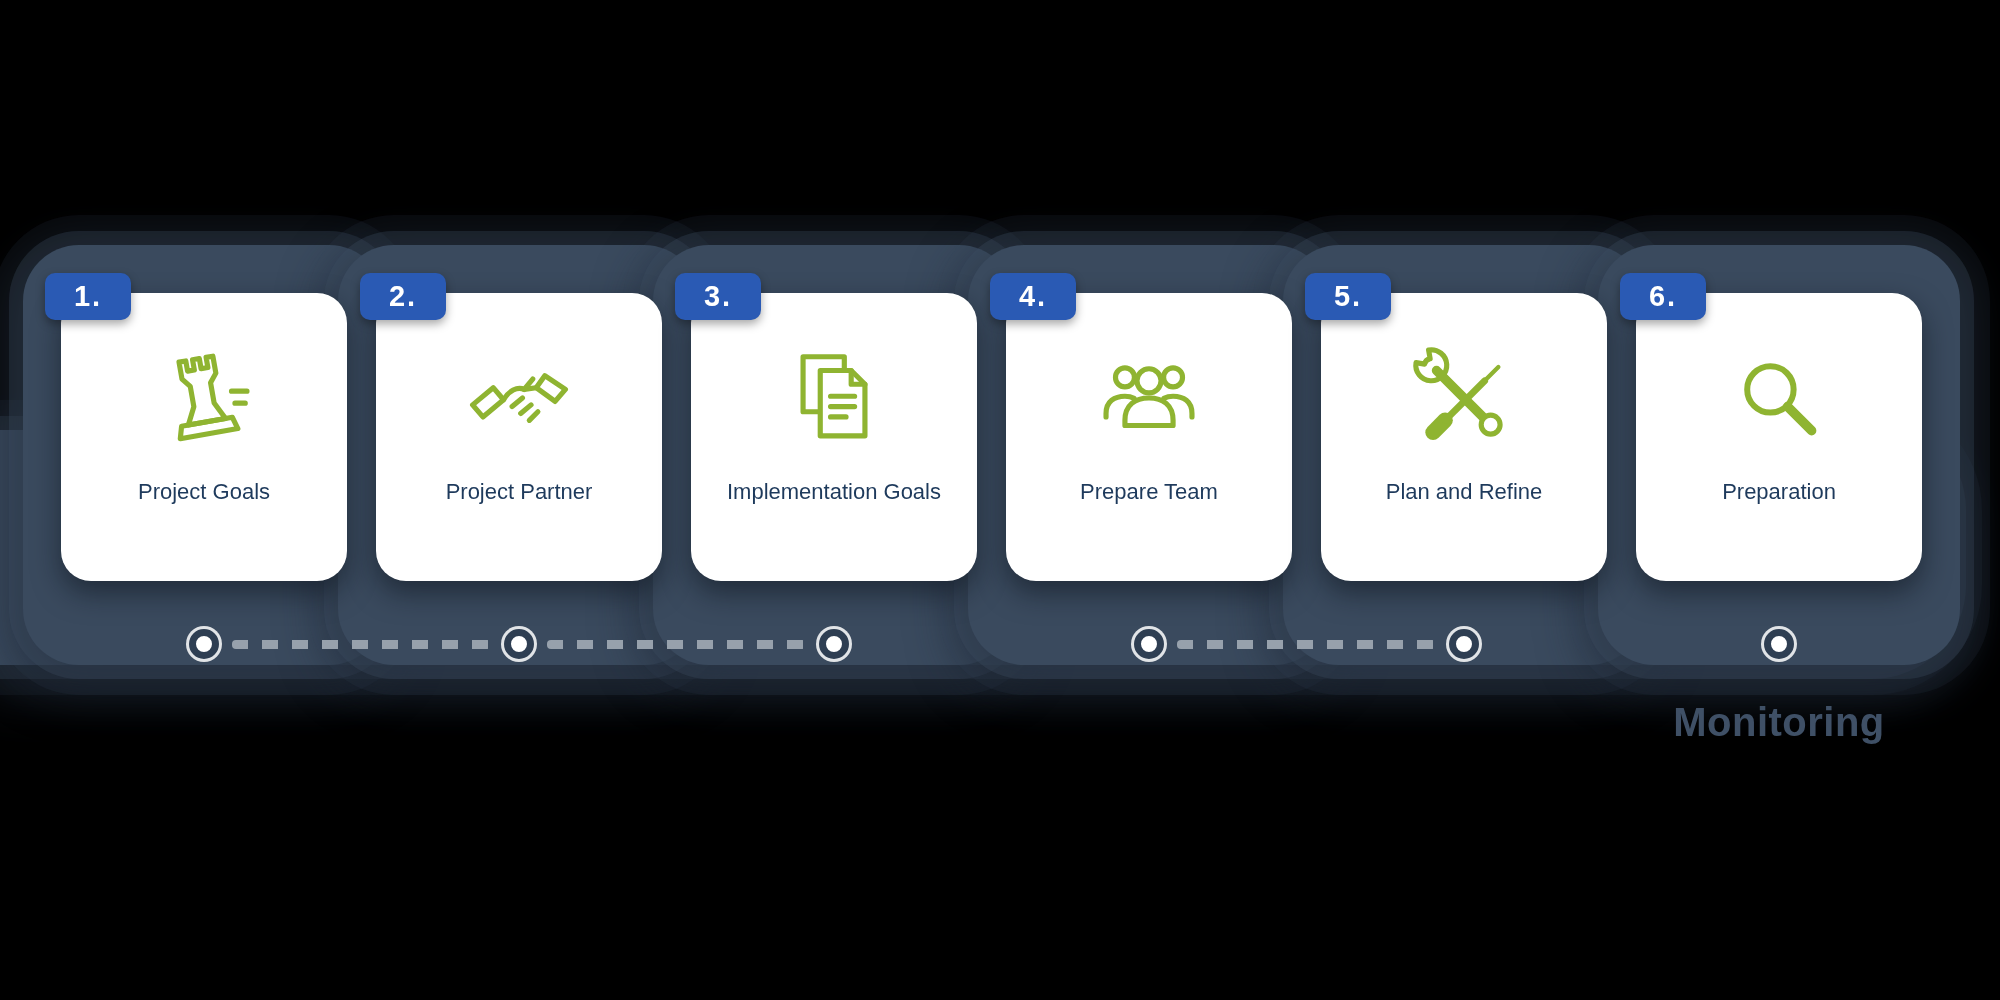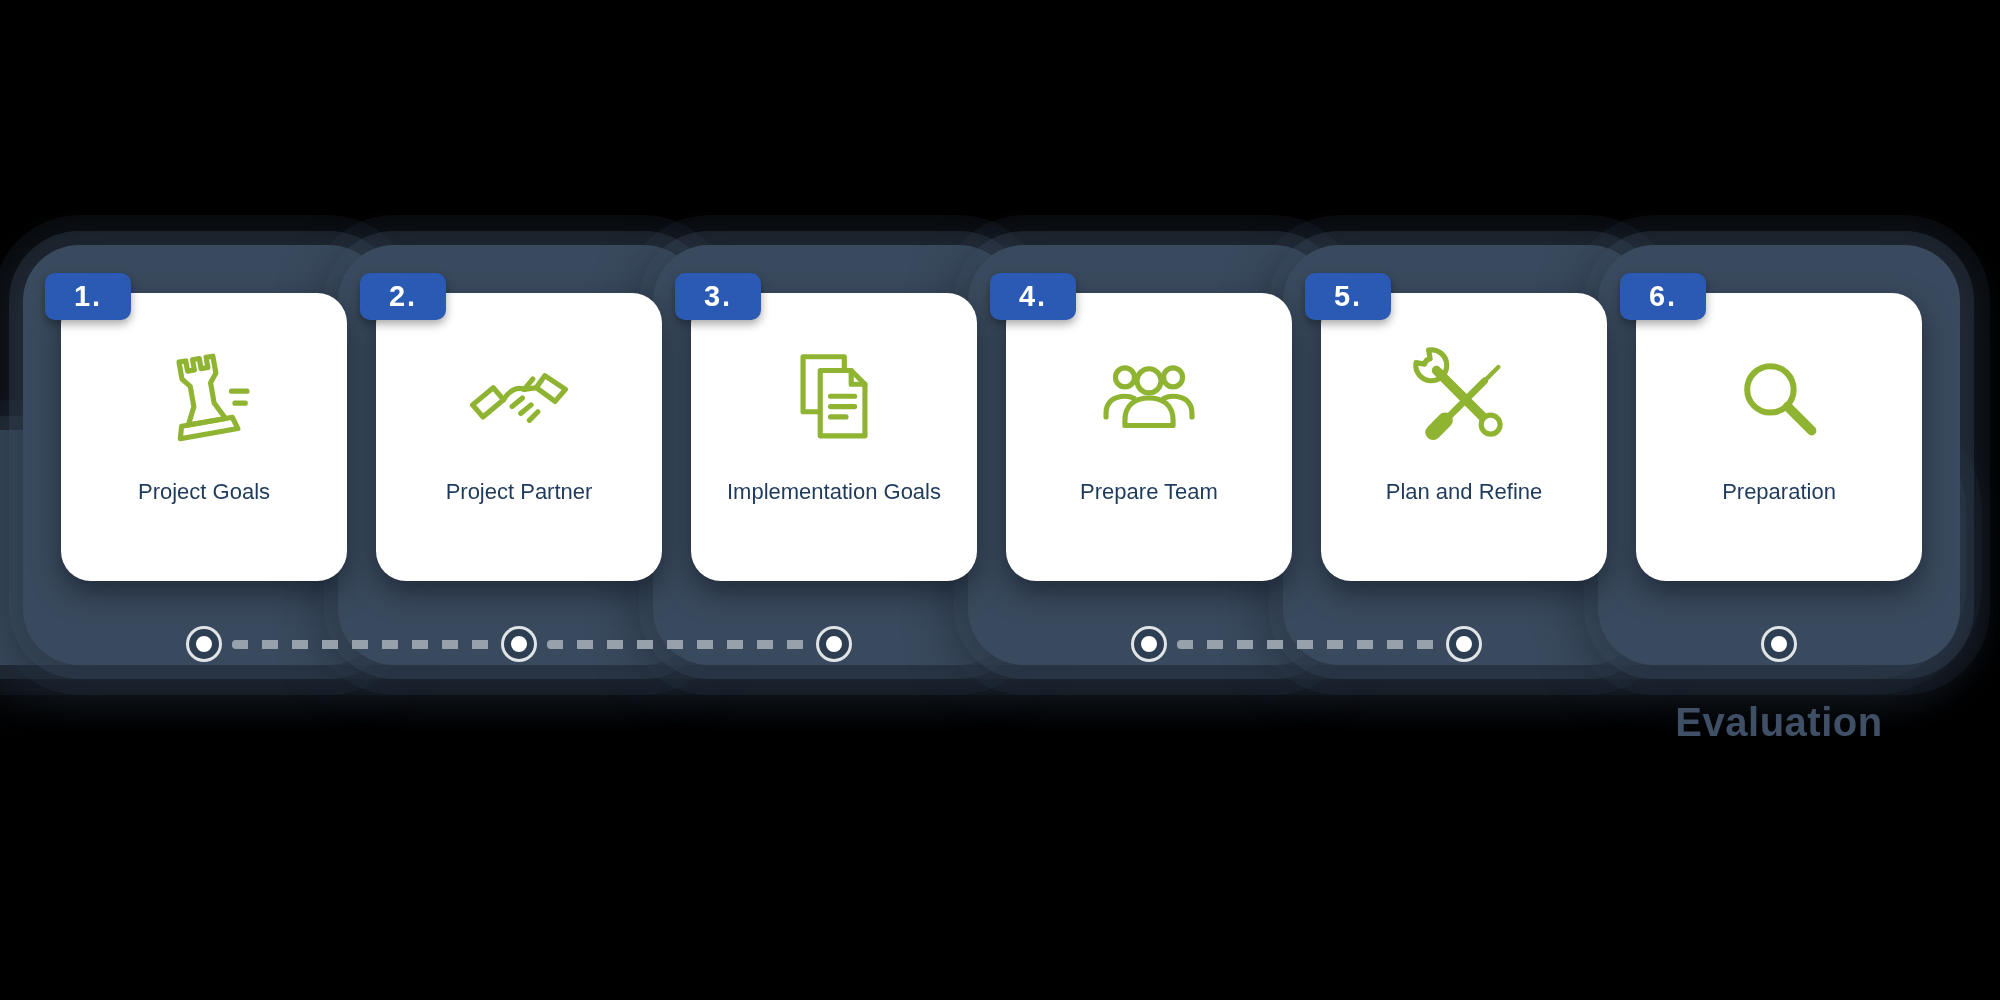--- a/index.html
+++ b/index.html
@@ -175,15 +175,15 @@
   <div class="dash-seg" style="left:547px;  width:259px"></div>
   <div class="dash-seg" style="left:1177px; width:259px"></div>
 
   <div class="marker" style="left:204px"></div>
   <div class="marker" style="left:519px"></div>
   <div class="marker" style="left:834px"></div>
   <div class="marker" style="left:1149px"></div>
   <div class="marker" style="left:1464px"></div>
   <div class="marker" style="left:1779px"></div>
 
-  <div class="phase-label" style="left:1779px">Evaluation</div>
+  <div class="phase-label" style="left:1779px">Monitoring</div>
 
 </div>
 
 </body></html>

